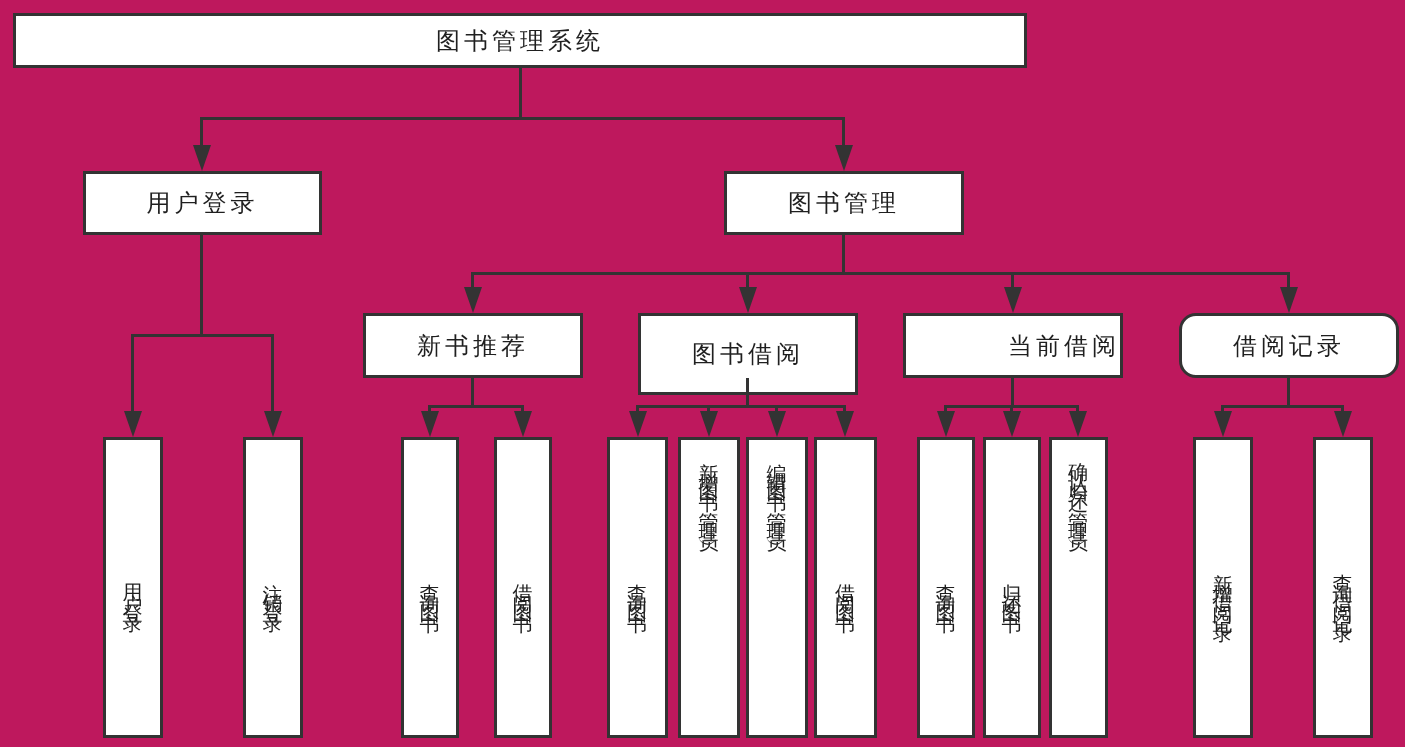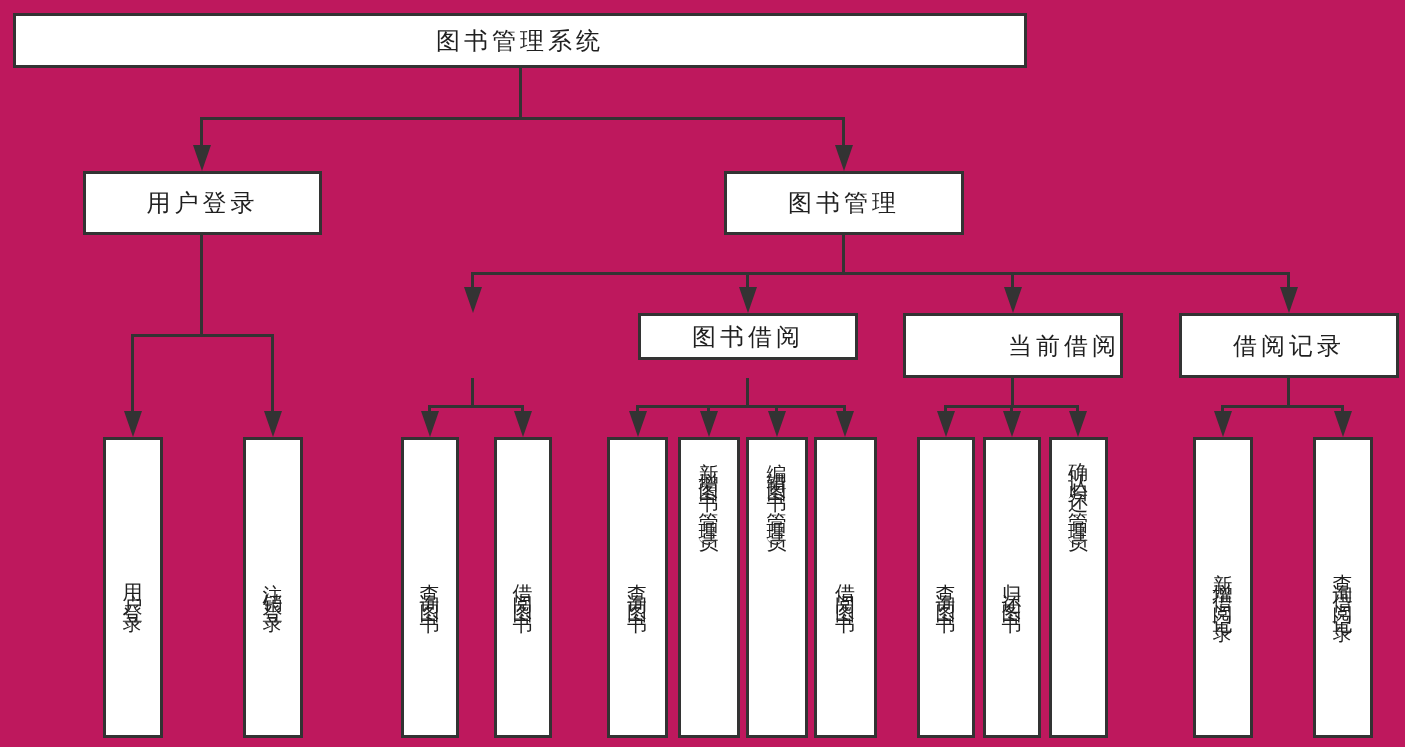--- a/index.html
+++ b/index.html
@@ -38,27 +38,30 @@
     <span class="hlabel">图书管理系统</span>
   </div>
 
   <div class="box" style="left:83px;top:171px;width:239px;height:64px;">
     <span class="hlabel">用户登录</span>
   </div>
   <div class="box" style="left:724px;top:171px;width:240px;height:64px;">
     <span class="hlabel">图书管理</span>
   </div>
 
-  <div class="box" style="left:638px;top:313px;width:220px;height:47px;">
+  <div class="box" style="left:363px;top:313px;width:220px;height:65px;">
+    <span class="hlabel">新书推荐</span>
+  </div>
+  <div class="box" style="left:638px;top:313px;width:220px;height:82px;">
     <span class="hlabel">图书借阅</span>
   </div>
   <div class="box" style="left:903px;top:313px;width:220px;height:65px;justify-content:flex-end;">
     <span class="hlabel">当前借阅</span>
   </div>
-  <div class="box" style="left:1179px;top:313px;width:220px;height:65px;">
+  <div class="box" style="left:1179px;top:313px;width:220px;height:65px;border-radius:17px;">
     <span class="hlabel">借阅记录</span>
   </div>
 
   <div class="box vbox" style="left:103px;top:437px;width:60px;height:301px;">
     <span class="vtext">用户登录</span>
   </div>
   <div class="box vbox" style="left:243px;top:437px;width:60px;height:301px;">
     <span class="vtext">注销登录</span>
   </div>
 

